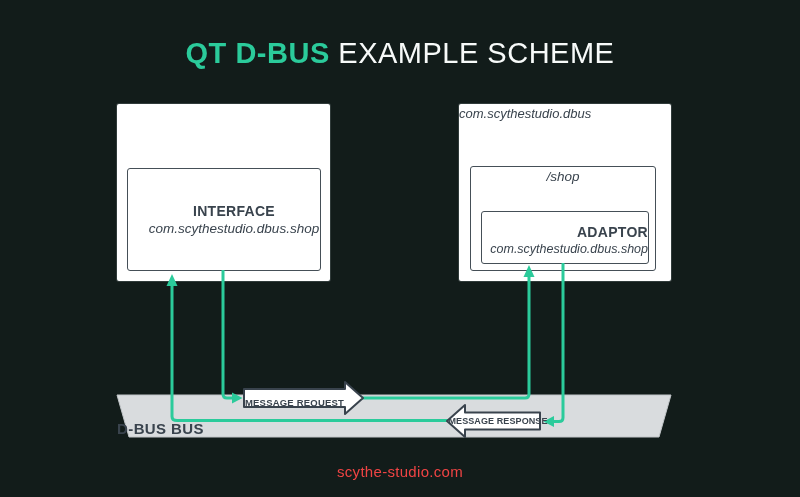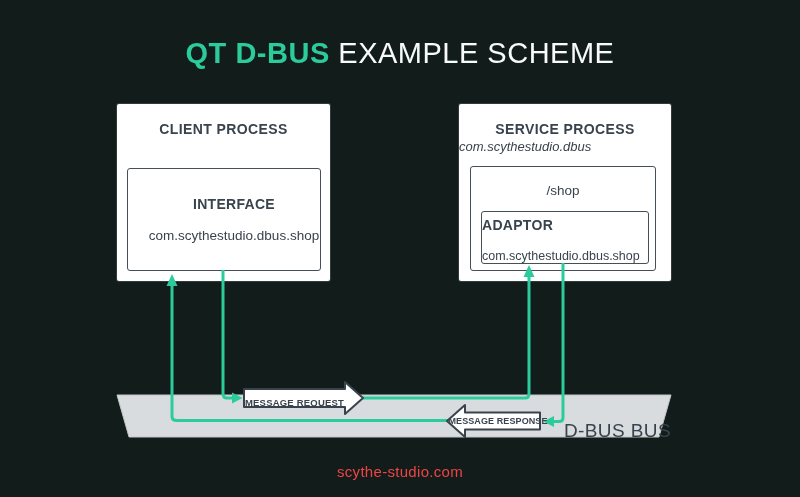--- a/index.html
+++ b/index.html
@@ -41,30 +41,30 @@
     position:absolute;border:1.5px solid #454F57;border-radius:3px;
     background:var(--white);
   }
   .interface-box{
     left:10px;top:64px;width:194px;height:103px;
     display:flex;flex-direction:column;align-items:center;justify-content:center;padding-left:20px;
   }
   .object-box{left:11px;top:62px;width:186px;height:105px;}
   .adaptor-box{
     left:10px;top:44px;width:168px;height:53px;
-    display:flex;flex-direction:column;align-items:flex-start;justify-content:center;
+    display:flex;flex-direction:column;align-items:flex-end;justify-content:center;
   }
   .inner-title{font-size:14px;font-weight:700;letter-spacing:0.3px;color:var(--ink);text-align:center;}
-  .inner-value{font-size:13.5px;color:var(--ink);text-align:center;margin-top:16px;}
+  .inner-value{font-size:13.5px;font-style:italic;color:var(--ink);text-align:center;margin-top:2px;}
   .object-box .inner-title{margin-top:5px;}
   .adaptor-box .inner-value{font-size:12.5px;}
   .overlay{position:absolute;left:0;top:0;width:800px;height:497px;}
   .bus-label{
     position:absolute;left:117px;top:420px;width:554px;
-    text-align:right;font-size:19px;font-weight:400;color:var(--ink);
+    text-align:left;font-size:15px;font-weight:700;color:var(--ink);
     letter-spacing:0.4px;
   }
   .msg-label{
     position:absolute;font-weight:700;color:var(--ink);
     display:flex;align-items:center;justify-content:center;white-space:nowrap;
   }
   .msg-label.request{left:245px;top:390px;width:99px;height:25px;font-size:9.5px;letter-spacing:0.2px;}
   .msg-label.response{left:456px;top:413px;width:84px;height:16px;font-size:9px;letter-spacing:0.1px;}
   .footer{
     position:absolute;left:0;top:463px;width:800px;text-align:center;
@@ -72,29 +72,27 @@
   }
 </style>
 </head>
 <body>
 
 <div class="canvas">
 
   <h1 class="title"><span class="hl">QT D-BUS</span><span> EXAMPLE SCHEME</span></h1>
 
   <div class="proc-box client">
-    <div class="proc-title">CLIENT PROCESS</div>
     <div class="inner-box interface-box">
       <div class="inner-title">INTERFACE</div>
       <div class="inner-value">com.scythestudio.dbus.shop</div>
     </div>
   </div>
 
   <div class="proc-box service">
-    <div class="proc-title">SERVICE PROCESS</div>
     <div class="proc-sub">com.scythestudio.dbus</div>
     <div class="inner-box object-box">
       <div class="inner-value">/shop</div>
       <div class="inner-box adaptor-box">
         <div class="inner-title">ADAPTOR</div>
         <div class="inner-value">com.scythestudio.dbus.shop</div>
       </div>
     </div>
   </div>
 

